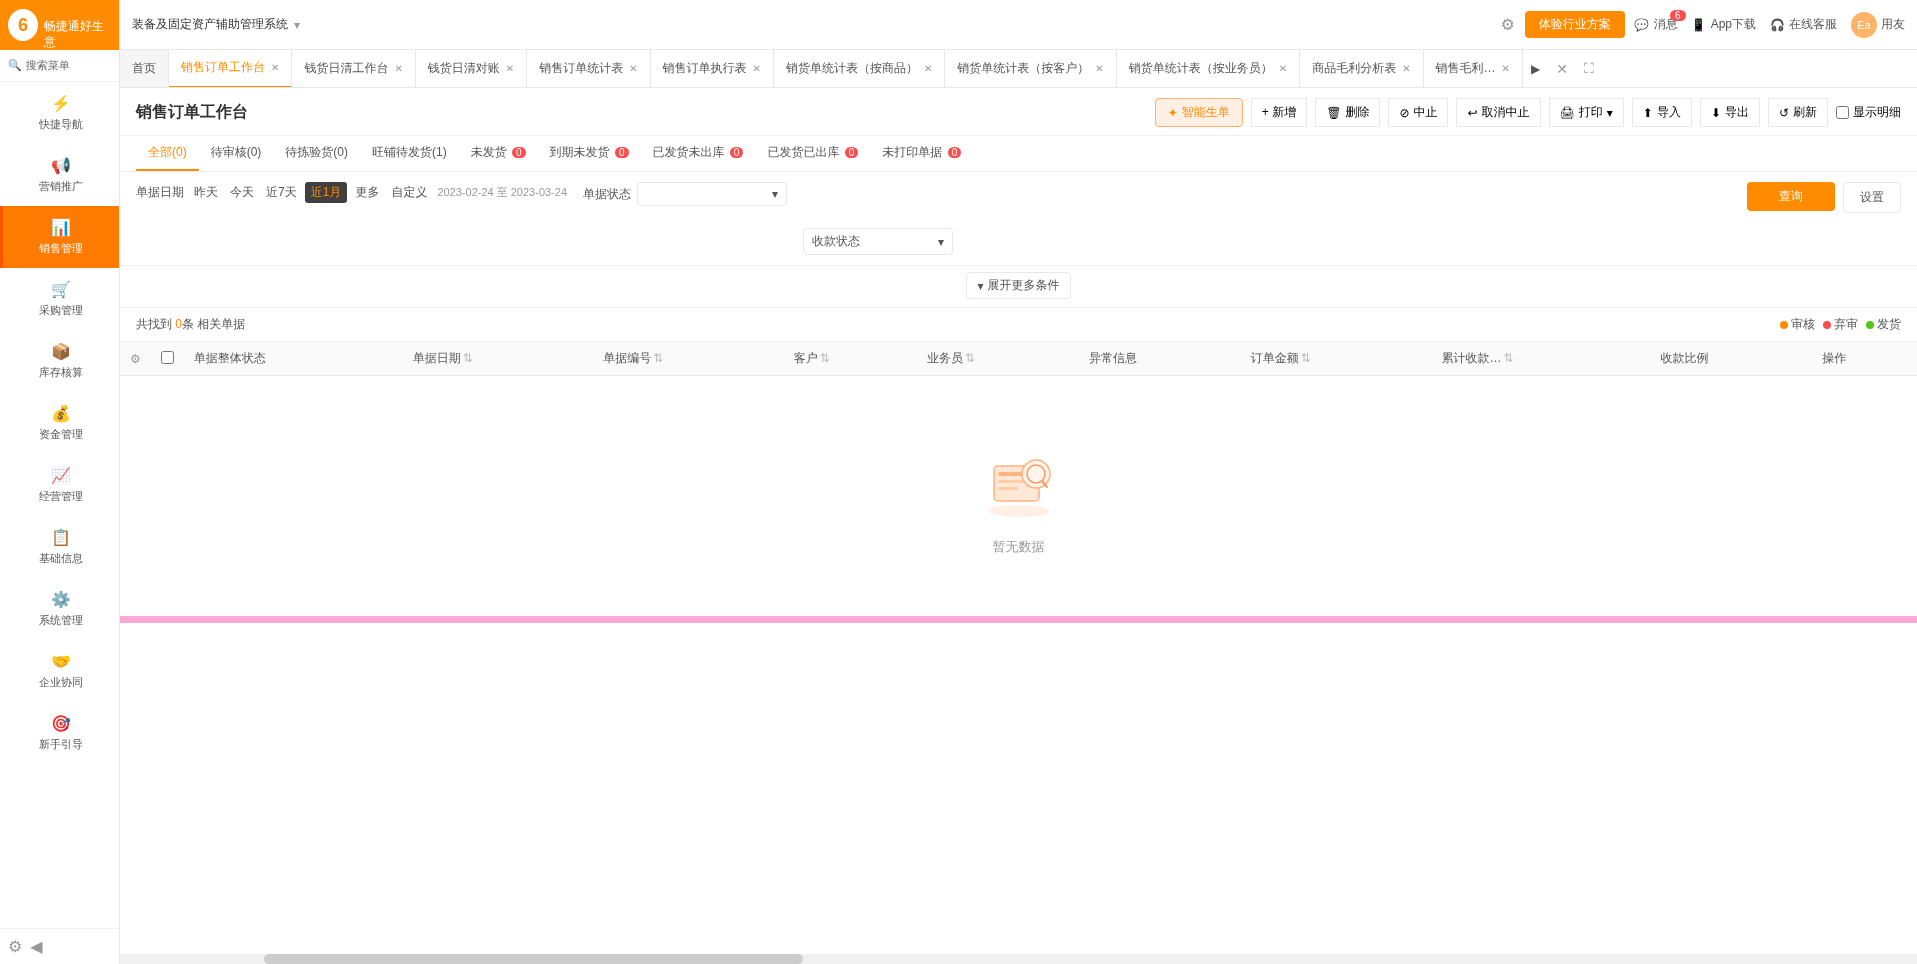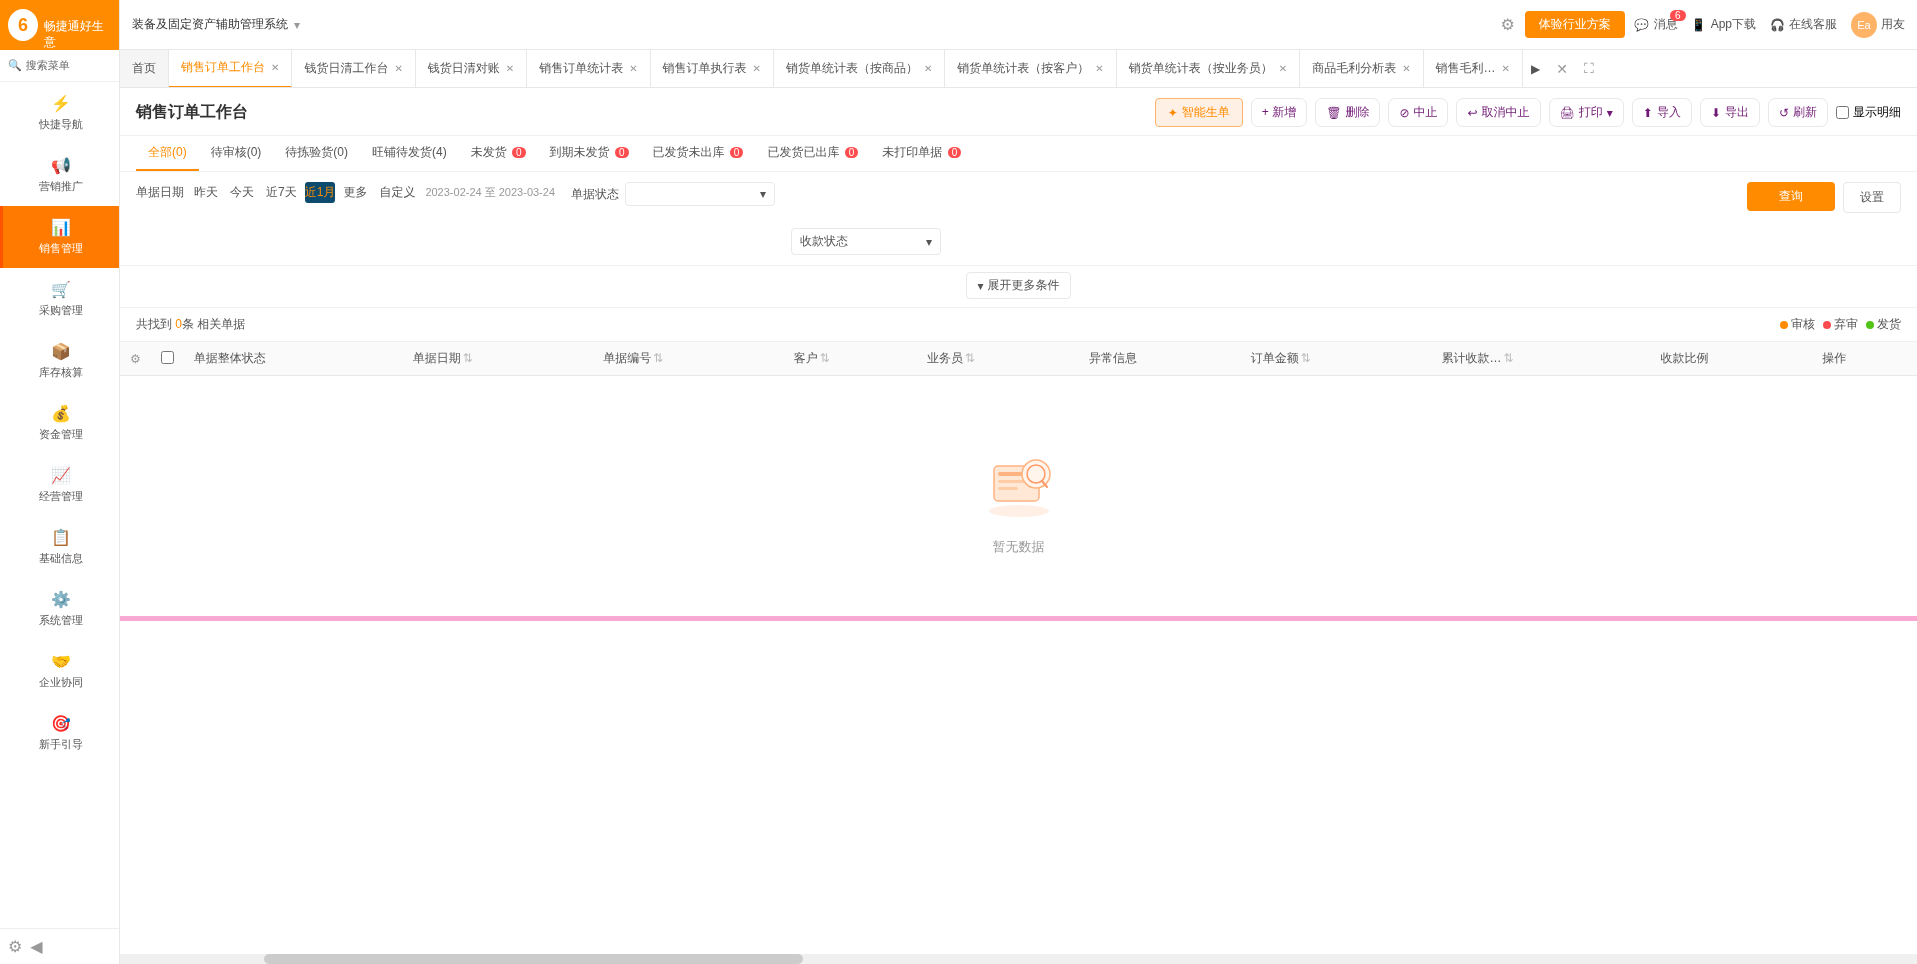--- a/index.html
+++ b/index.html
@@ -45,36 +45,36 @@
     .tab-max { padding: 0 8px; cursor: pointer; color: #999; font-size: 14px; }
 
     
     .content { flex: 1; padding: 0; background: #f5f5f5; display: flex; flex-direction: column; overflow: hidden; }
     .content-inner { background: #fff; margin: 0; flex: 1; display: flex; flex-direction: column; overflow: hidden; }
 
     
     .page-header { padding: 10px 16px 8px; display: flex; align-items: center; justify-content: space-between; border-bottom: 1px solid #f0f0f0; }
     .page-title { font-size: 16px; font-weight: bold; color: #333; }
     .page-actions { display: flex; align-items: center; gap: 8px; }
-    .action-btn { display: flex; align-items: center; gap: 4px; padding: 5px 10px; border: 1px solid #e8e8e8; background: #fff; border-radius: 7px; cursor: pointer; color: #701a75; font-size: 12px; }
+    .action-btn { display: flex; align-items: center; gap: 4px; padding: 5px 10px; border: 1px solid #e8e8e8; background: #fff; border-radius: 0; cursor: pointer; color: #000000; font-size: 12px; }
     .ai-btn { background: #fff0e6; border: 1px solid #ffb36b; color: #ff8c00; padding: 5px 12px; border-radius: 4px; cursor: pointer; font-size: 12px; display: flex; align-items: center; gap: 4px; }
 
     
     .subtabs { display: flex; padding: 0 16px; border-bottom: 1px solid #f0f0f0; background: #fff; }
     .subtab { padding: 8px 12px; cursor: pointer; color: #555; font-size: 12px; border-bottom: 2px solid transparent; white-space: nowrap; }
     .subtab.active { color: #ff8c00; border-bottom: 2px solid #ff8c00; }
     .subtab .badge-red { background: #ff4d4f; color: #fff; border-radius: 10px; font-size: 10px; padding: 0 4px; margin-left: 2px; }
 
     
     .filter-bar { padding: 10px 16px; background: #fff; border-bottom: 1px solid #f0f0f0; display: flex; align-items: flex-start; gap: 16px; flex-wrap: wrap; }
     .filter-item { display: flex; align-items: center; gap: 6px; }
     .filter-label { color: #555; font-size: 12px; white-space: nowrap; }
     .filter-date-opts { display: flex; gap: 4px; align-items: center; flex-wrap: wrap; }
     .date-opt { color: #555; cursor: pointer; font-size: 12px; padding: 2px 4px; text-align: center; }
-    .date-opt.active { color: #ff8c00; background: #0c4a6e; border-radius: 3px; padding: 2px 0; }
+    .date-opt.active { color: #ff8c00; background: #404040; border-radius: 3px; padding: 2px 6px; }
     .date-range { color: #999; font-size: 11px; }
     .filter-select { border: 1px solid #e8e8e8; border-radius: 4px; padding: 4px 8px; font-size: 12px; color: #555; min-width: 120px; display: flex; align-items: center; justify-content: space-between; cursor: pointer; }
     .expand-btn { display: flex; align-items: center; gap: 4px; color: #555; cursor: pointer; font-size: 12px; border: 1px solid #e8e8e8; border-radius: 4px; padding: 4px 10px; }
     .query-btn { background: #ff8c00; color: #fff; border: none; padding: 6px 32px; border-radius: 4px; cursor: pointer; font-size: 12px; }
     .set-btn { border: 1px solid #e8e8e8; background: #fff; color: #555; padding: 6px 16px; border-radius: 4px; cursor: pointer; font-size: 12px; }
 
     
     .table-toolbar { padding: 8px 16px; display: flex; align-items: center; justify-content: space-between; background: #fff; border-bottom: 1px solid #f0f0f0; }
     .record-count { font-size: 12px; color: #555; }
     .record-count .orange { color: #ff8c00; }
@@ -83,21 +83,21 @@
     .tbl-action-btn .dot { width: 8px; height: 8px; border-radius: 50%; }
     .dot-orange { background: #ff8c00; }
     .dot-red { background: #ff4d4f; }
     .dot-green { background: #52c41a; }
 
     
     .table-wrap { flex: 1; overflow: auto; background: #fff; }
     table { width: 100%; border-collapse: collapse; }
     thead th { background: #fafafa; border-bottom: 1px solid #e8e8e8; padding: 8px 10px; text-align: left; color: #555; font-weight: normal; white-space: nowrap; font-size: 12px; }
     thead th .sort { color: #bbb; margin-left: 2px; }
-    tbody td { padding: 8px 10px; border-bottom: 5px solid #f9a8d4; color: #333; font-size: 12px; }
+    tbody td { padding: 8px 10px; border-bottom: 7px solid #f9a8d4; color: #333; font-size: 12px; }
     .checkbox-col { width: 32px; text-align: center; }
     .settings-col { width: 30px; text-align: center; cursor: pointer; color: #999; }
 
     
     .empty-state { display: flex; flex-direction: column; align-items: center; justify-content: center; padding: 60px 0; }
     .empty-icon { width: 90px; height: 90px; position: relative; margin-bottom: 12px; }
     .empty-text { color: #999; font-size: 13px; }
 
     
     .pagination { padding: 10px 16px; display: flex; align-items: center; justify-content: flex-end; gap: 8px; border-top: 1px solid #f0f0f0; background: #fff; }
@@ -310,21 +310,21 @@
             <input type="checkbox" style="">
             <span>显示明细</span>
           </label>
         </div>
       </div>
 
       <div class="subtabs">
         <div class="subtab active">全部(0)</div>
         <div class="subtab">待审核(0)</div>
         <div class="subtab">待拣验货(0)</div>
-        <div class="subtab">旺铺待发货(4)</div>
+        <div class="subtab">旺铺待发货(1)</div>
         <div class="subtab">未发货 <span class="badge-red">0</span></div>
         <div class="subtab">到期未发货 <span class="badge-red">0</span></div>
         <div class="subtab">已发货未出库 <span class="badge-red">0</span></div>
         <div class="subtab">已发货已出库 <span class="badge-red">0</span></div>
         <div class="subtab">未打印单据 <span class="badge-red">0</span></div>
       </div>
 
       <div class="filter-bar">
         <div class="filter-item">
           <span class="filter-label">单据日期</span>

